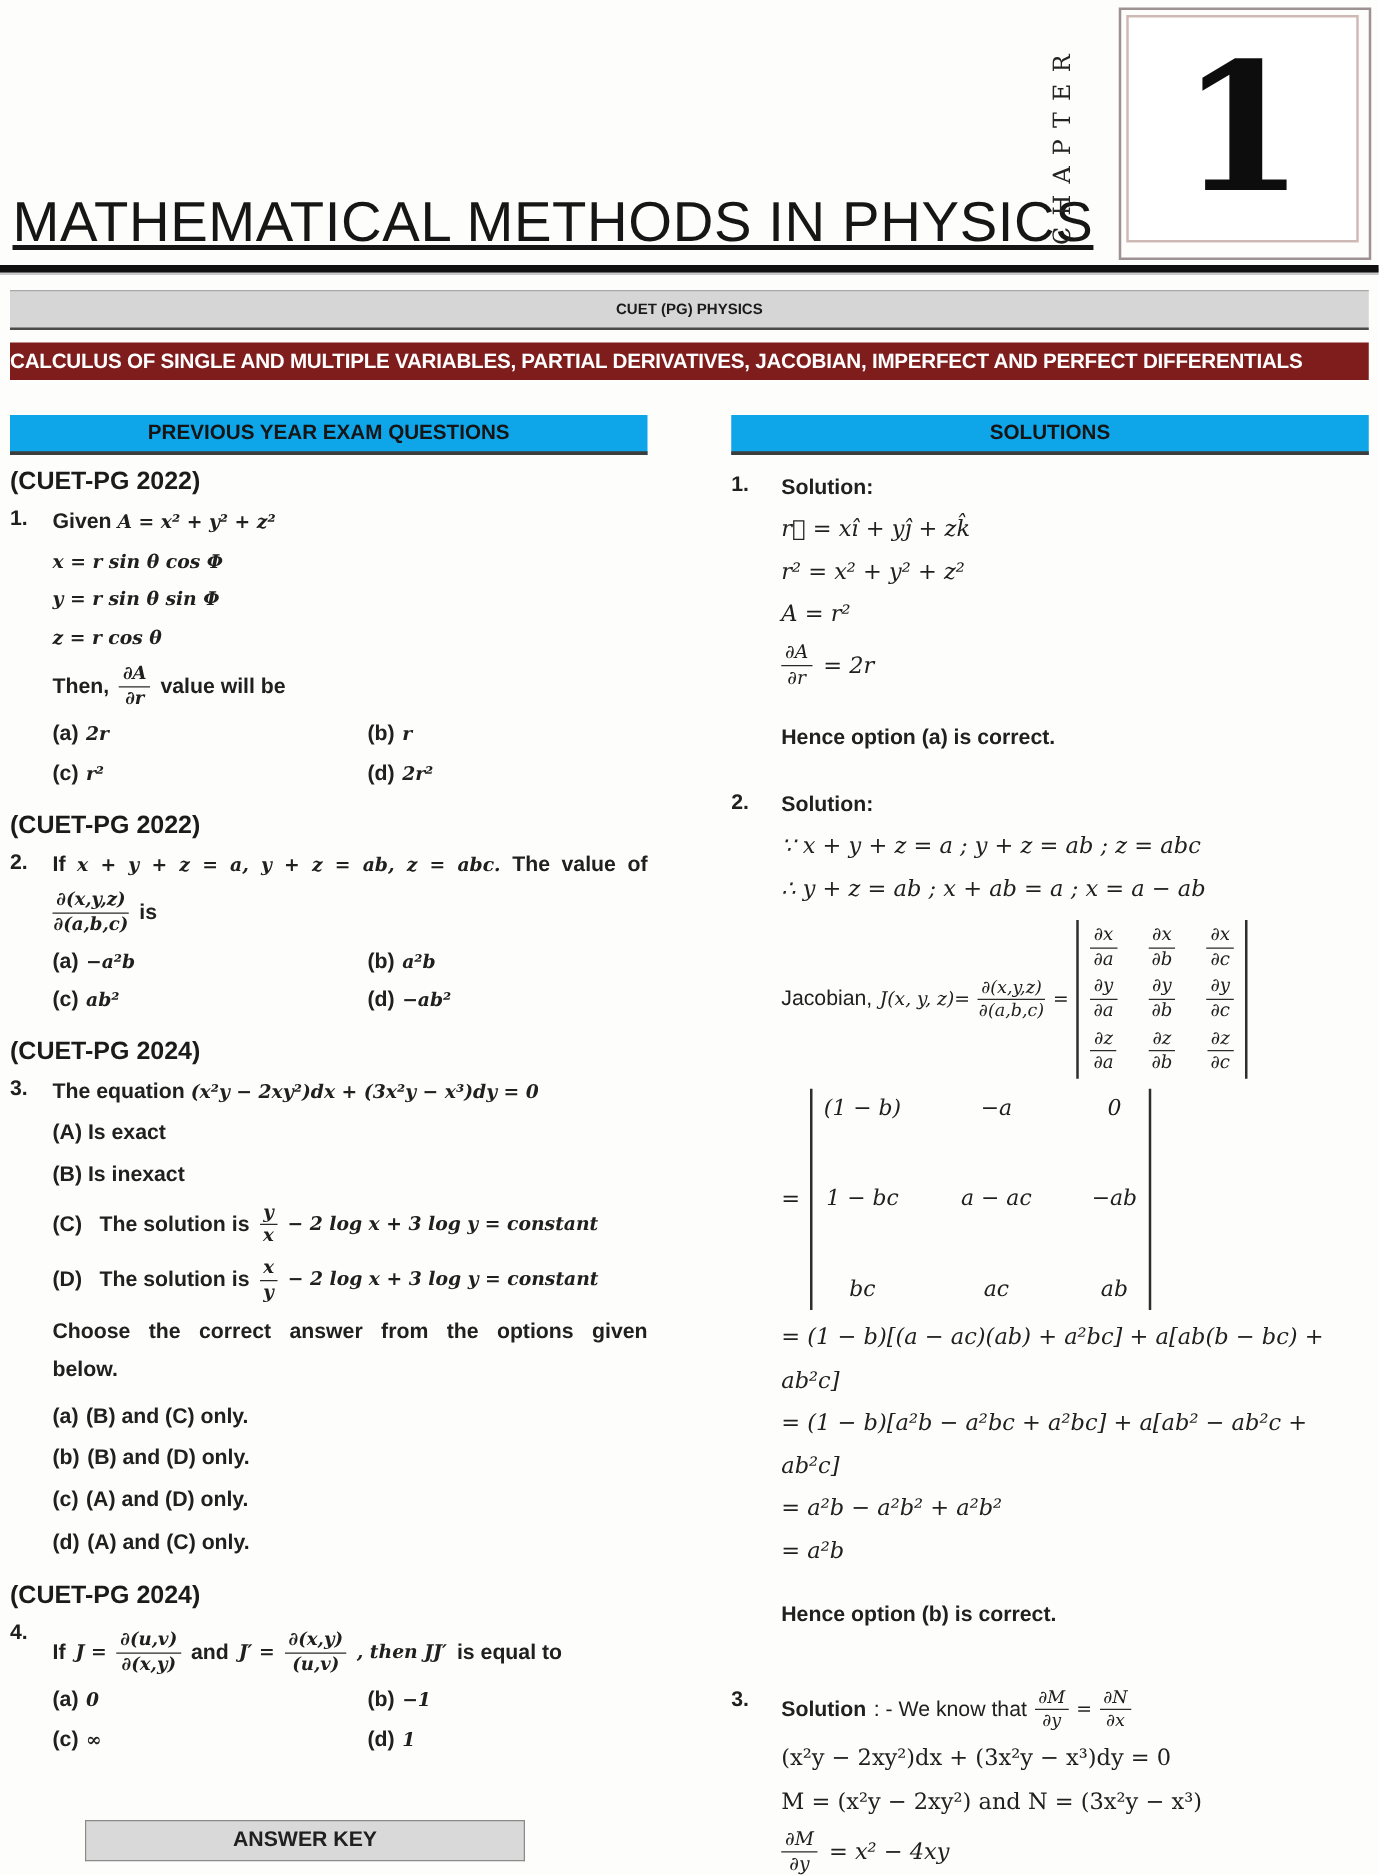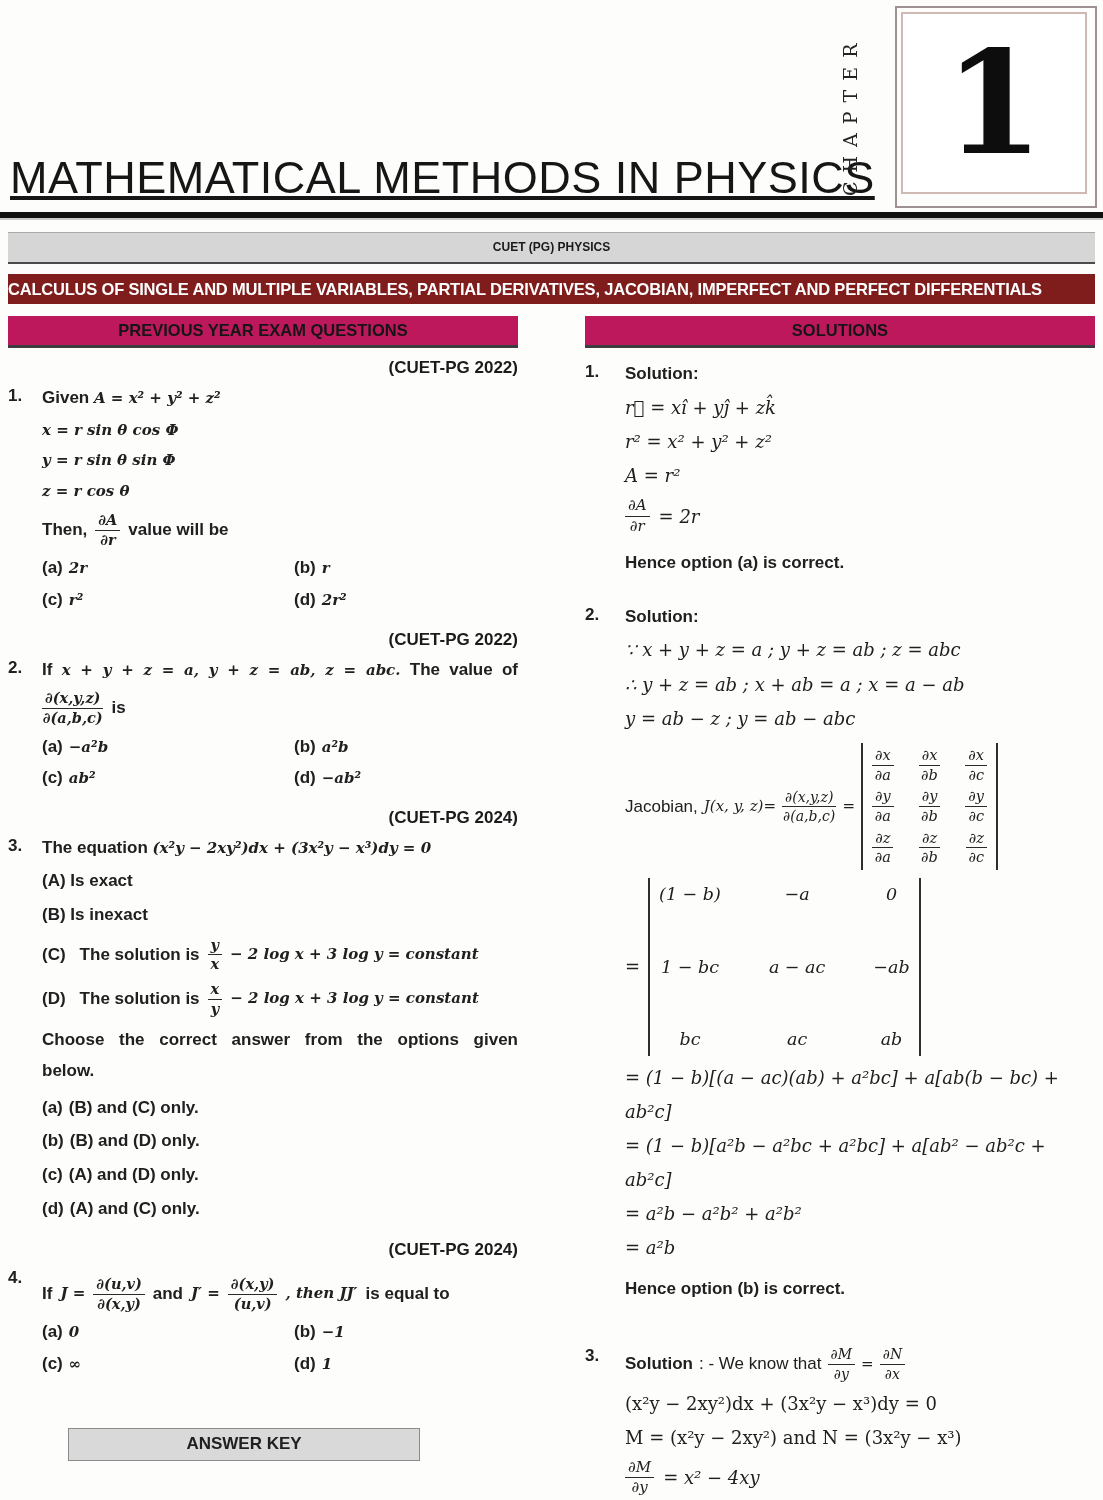--- a/index.html
+++ b/index.html
@@ -48,26 +48,26 @@
   .topic-bar {
     margin:10px 8px 0; height:30px; background:#7f1d1d; color:#fefefe;
     font-weight:bold; font-size:16.5px; line-height:30px; letter-spacing:-0.2px;
   }
 
   
   .columns { display:flex; padding:0 8px; margin-top:12px; align-items:flex-start; }
   .col { width:510px; flex:none; }
   .spacer { width:67px; flex:none; }
   .colhead {
-    height:29px; background:#be185d; border-bottom:3px solid #3d3d3d;
-    text-align:center; font-weight:bold; font-size:16.5px; line-height:29px; color:#151515;
-  }
-
-  
-  .tag { text-align:right; font-weight:bold; font-size:17px; margin:10px 0 4px; color:#1b1b1b; }
+    height:29px; background:#0ea5e9; border-bottom:3px solid #3d3d3d;
+    text-align:center; font-weight:bold; font-size:16.5px; line-height:29px; color:#151515;margin-top:16px;
+  }
+
+  
+  .tag { font-weight:bold; font-size:20px; margin:10px 0 4px; color:#1b1b1b; }
   .mt { font-family:"DejaVu Serif", serif; font-style:italic; font-size:15px; }
   .qm { font-weight:bold; }
   .fr {
     display:inline-flex; flex-direction:column; align-items:center;
     vertical-align:middle; text-align:center; line-height:1.15;
     font-family:"DejaVu Serif", serif; font-style:italic;
   }
   .fr .n { border-bottom:1.5px solid #2a2a2a; padding:0 3px 1px; }
   .fr .d { padding-top:1px; }
 
@@ -92,21 +92,21 @@
 
   
   .sol { display:flex; margin-top:14px; font-size:17px; }
   .sn { width:40px; flex:none; font-weight:bold; }
   .sb { flex:1; min-width:0; line-height:1.4; }
   .shead { font-weight:bold; }
   .sm { font-family:"DejaVu Serif", serif; font-style:italic; font-size:18px; margin:9px 0; }
   .smu { font-family:"DejaVu Serif", serif; font-style:normal; font-size:18px; margin:9px 0; }
   .gline { display:flex; align-items:center; gap:9px; margin:9px 0; font-family:"DejaVu Serif",serif; font-style:italic; font-size:18px; }
   .gline .fr { font-size:15px; }
-  .hence { font-weight:bold; margin-top:16px; }
+  .hence { font-weight:bold; margin-top:27px; }
   .s3head { display:flex; align-items:center; gap:6px; flex-wrap:nowrap; }
   .s3head .fr { font-size:14px; }
   .jacline { display:flex; align-items:center; gap:6px; margin:12px 0 8px; }
   .jacline .fr.small { font-size:14px; }
   .det { border-left:2px solid #2e2e2e; border-right:2px solid #2e2e2e; padding:4px 9px; display:inline-block; }
   .jgrid { display:grid; grid-template-columns:repeat(3,auto); column-gap:25px; row-gap:5px; justify-items:center; }
   .jgrid .fr { font-size:14.5px; }
   .vgrid { display:grid; grid-template-columns:repeat(3,auto); column-gap:20px; row-gap:2px; justify-items:center;
            font-family:"DejaVu Serif",serif; font-style:italic; font-size:17.5px;gap:48px; }
   .vdetline { display:flex; align-items:center; gap:8px; margin:8px 0; font-family:"DejaVu Serif",serif; font-style:italic; font-size:18px; }
@@ -287,21 +287,20 @@
     </div>
 
     <div class="sgap"></div>
 
     <div class="sol">
       <span class="sn">2.</span>
       <div class="sb">
         <div class="shead">Solution:</div>
         <div class="sm">∵ x + y + z = a ; y + z = ab ; z = abc</div>
         <div class="sm">∴ y + z = ab ; x + ab = a ; x = a − ab</div>
-        <div class="sm">y = ab − z ; y = ab − abc</div>
         <div class="jacline">
           <span>Jacobian,</span>
           <span class="mt">J(x, y, z)=</span>
           <span class="fr small">
               <span class="n">∂(x,y,z)</span>
               <span class="d">∂(a,b,c)</span>
             </span>
           <span class="mt">=</span>
           <span class="det">
             <span class="jgrid">

